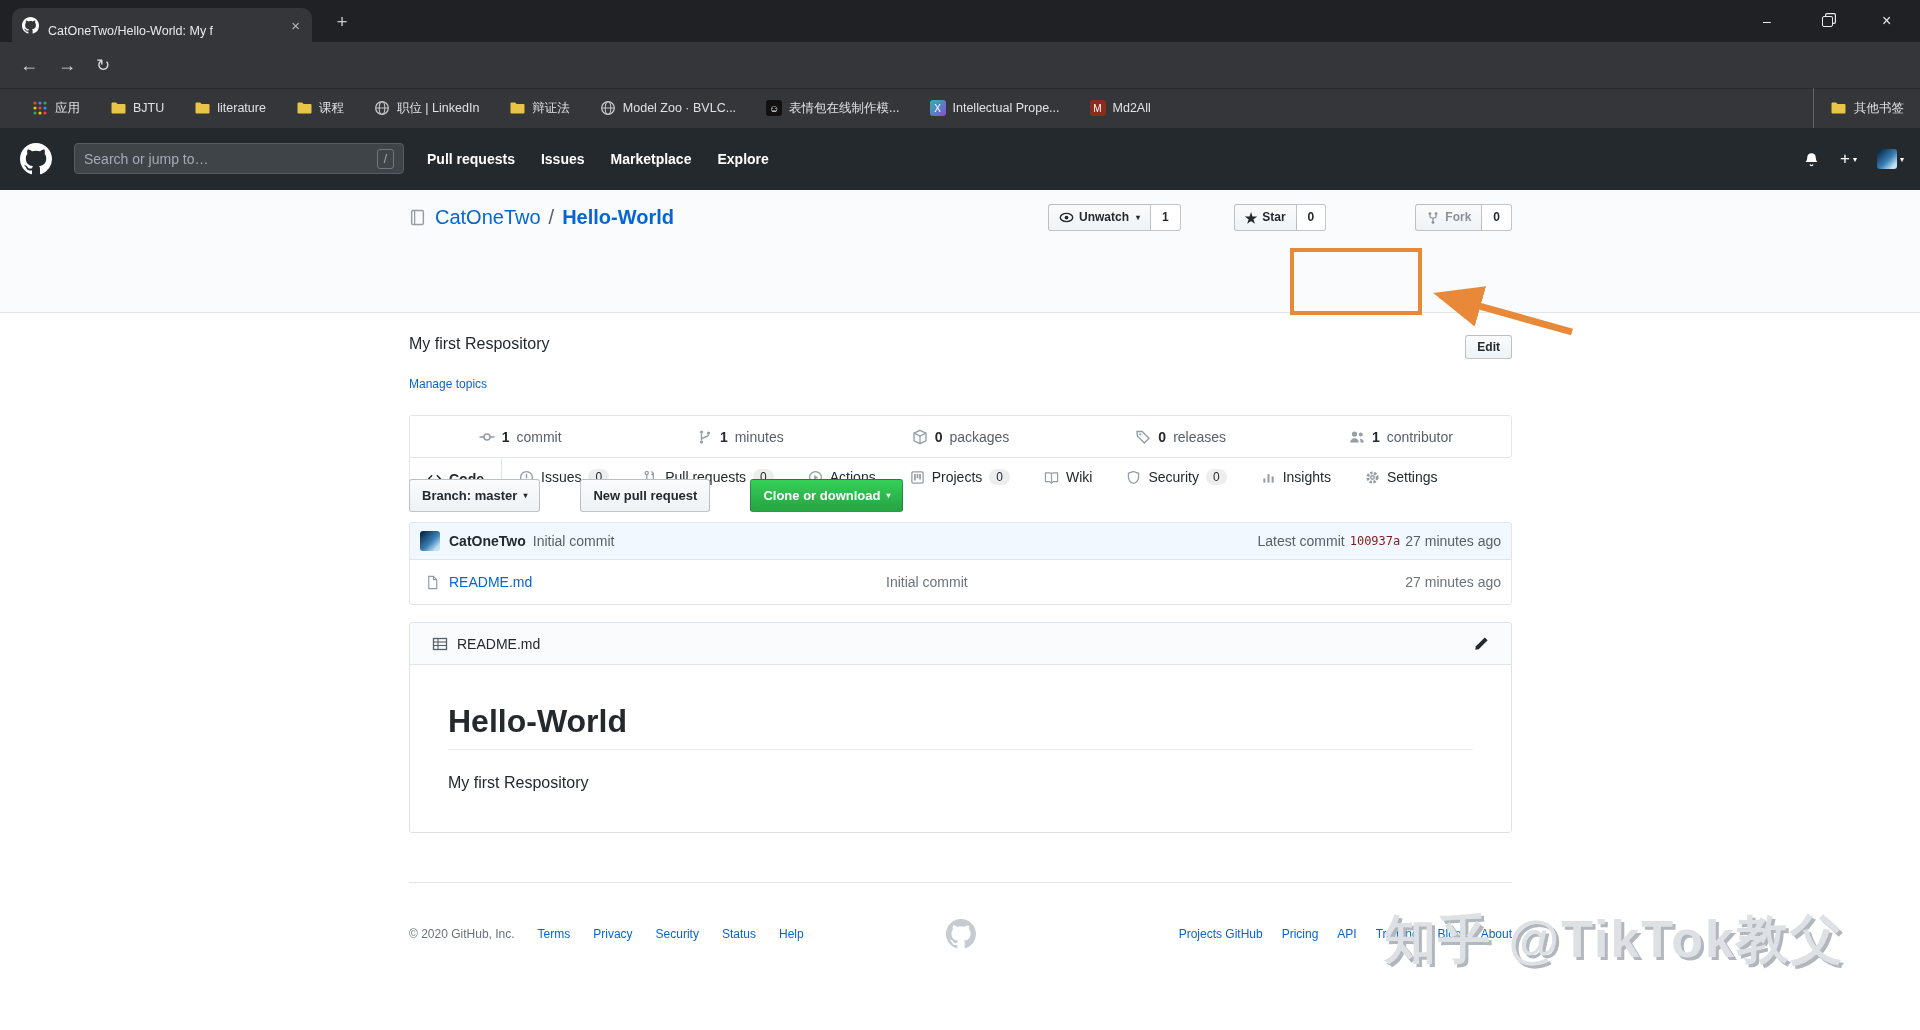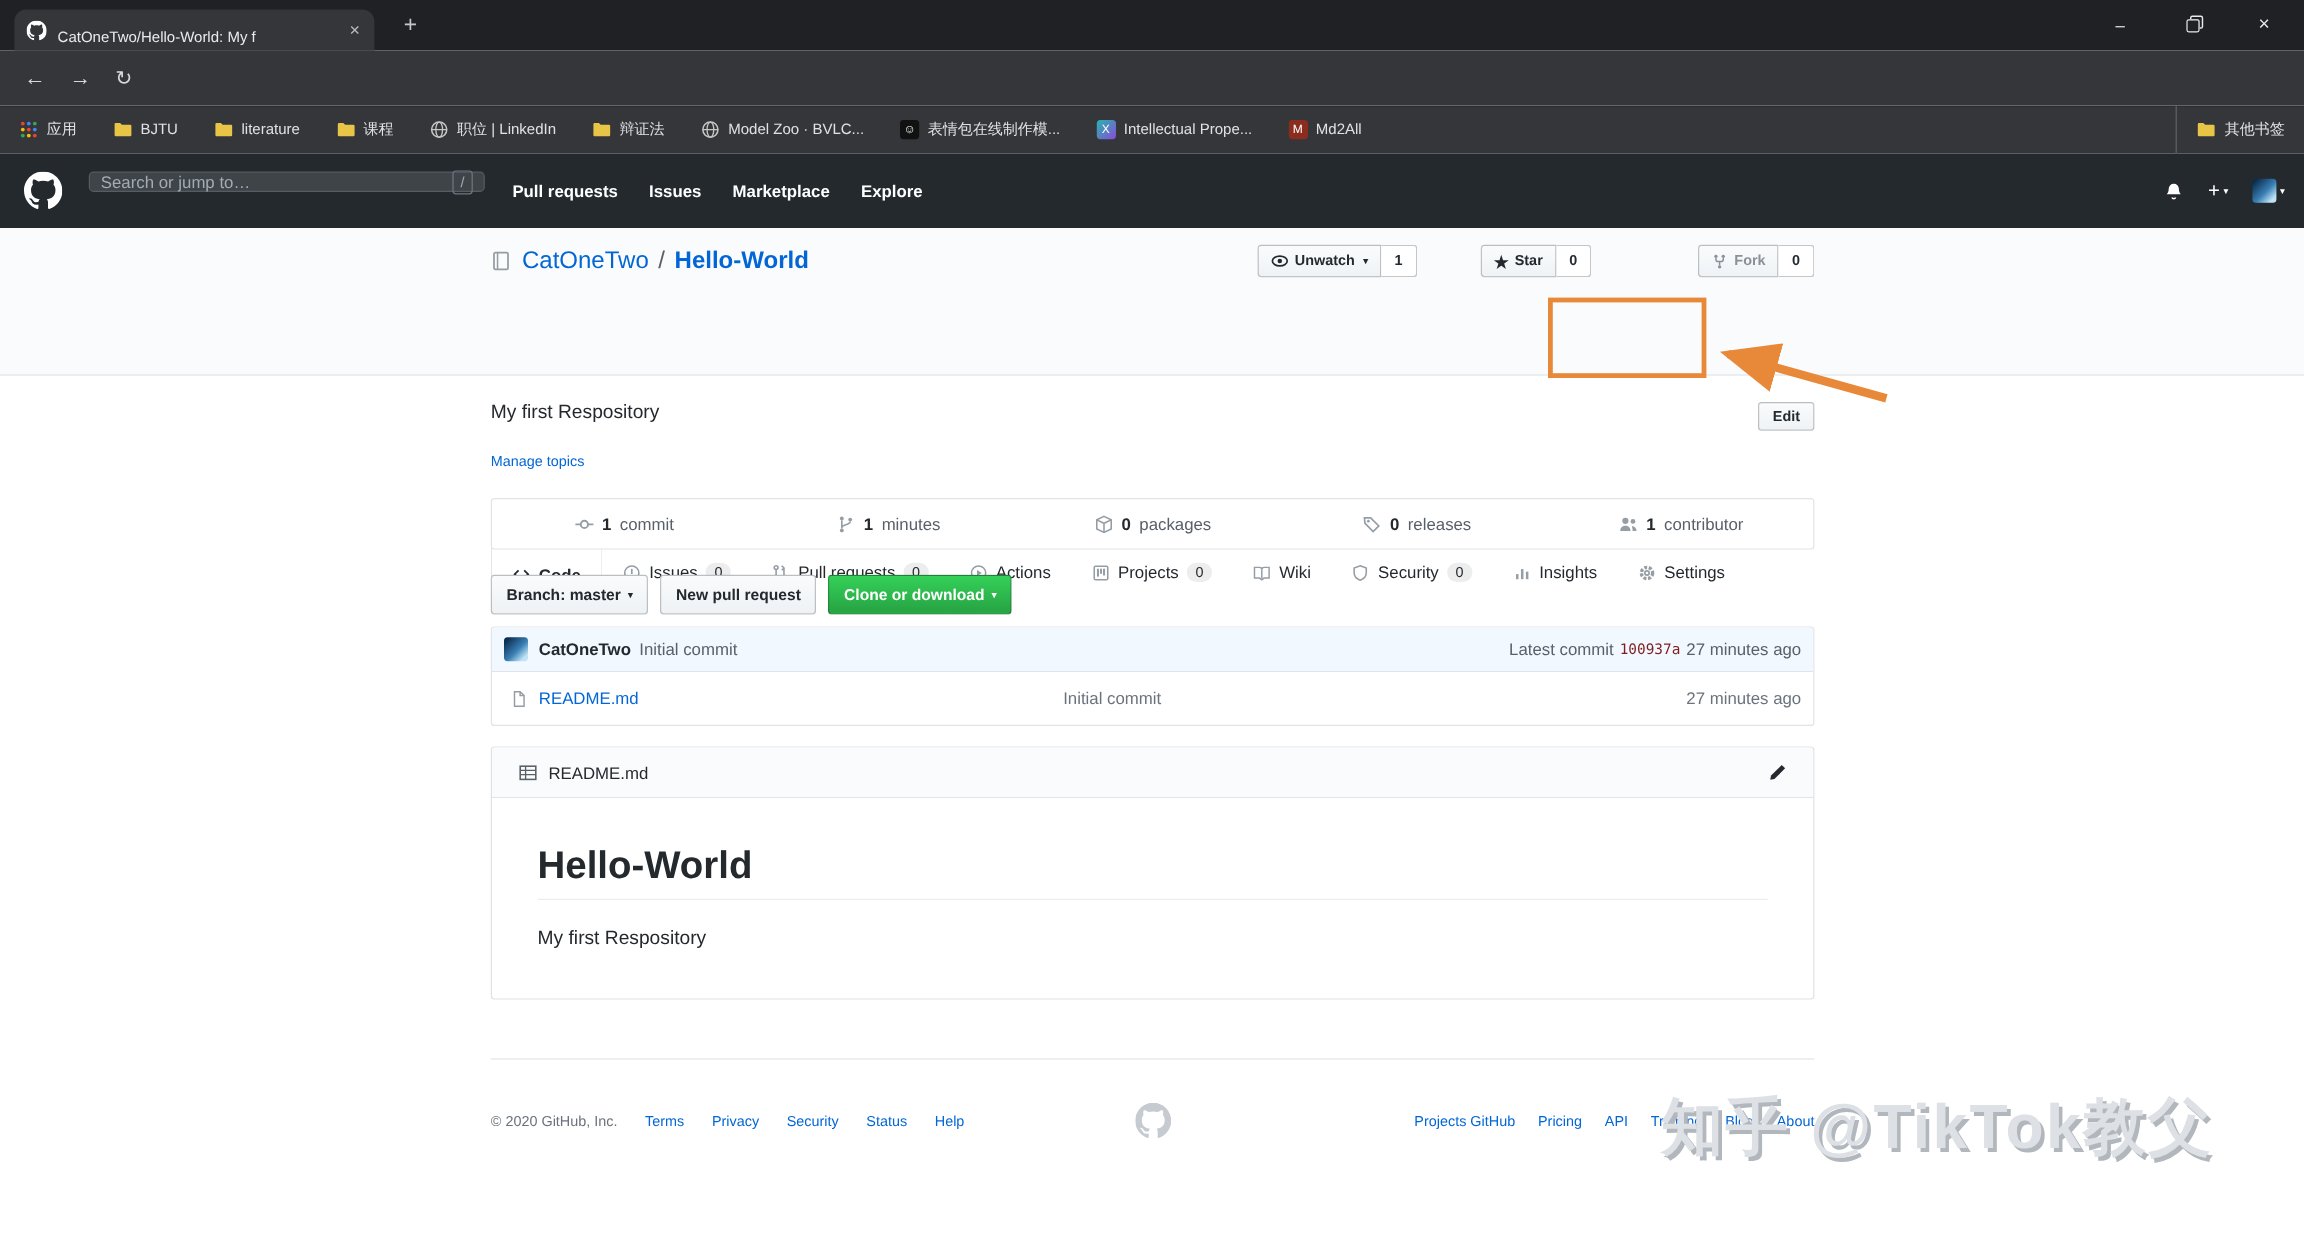--- a/index.html
+++ b/index.html
@@ -39,34 +39,34 @@
   .ext-onenote { background:#7719aa; } .ext-ever { background:#2dbe60; }
   .ext-pocket { background:transparent; border:2px solid #9aa0a6; color:#9aa0a6; border-radius:6px; font-size:11px; }
   .ext-gram { background:#15c39a; } 
   .ext-gem { background:transparent; }
   .ext-sep { width:1px; height:18px; background:#5f6368; }
   .ext-avatar { width:24px; height:24px; border-radius:50%; background:radial-gradient(circle at 35% 35%, #d79b6a, #8a5a3a 70%, #4f3categorize); background:radial-gradient(circle at 35% 35%, #d79b6a, #8a5a3a 70%, #4f351f); cursor:pointer; }
   .ext-dots { color:#c4c7c5; font-size:15px; cursor:pointer; }
 
   
   .bookmarks { position:absolute; top:88px; left:0; width:1920px; height:40px; background:#35363a;
-    display:flex; align-items:center; padding-left:16px; color:#dfe1e5; font-size:12.5px; box-shadow:inset 0 1px 0 #2a2b2e; }
+    display:flex; align-items:center; padding-left:32px; color:#dfe1e5; font-size:12.5px; box-shadow:inset 0 1px 0 #2a2b2e; }
   .bm { display:flex; align-items:center; gap:7px; margin-right:30px; cursor:pointer; white-space:nowrap; }
   .bm-ic { width:16px; height:16px; flex:0 0 auto; display:flex; align-items:center; justify-content:center; border-radius:3px; font-size:10px; color:#fff; }
   .bm-folder { color:#e8c547; }
   .bm-globe { color:#c4c7c5; }
   .bm-dark { background:#111; } .bm-x { background:linear-gradient(135deg,#27b6af,#8a4bd8); }
   .bm-md { background:#8b2d1e; }
   .other-bm { position:absolute; right:16px; top:0; height:40px; display:flex; align-items:center; gap:8px; cursor:pointer;
     border-left:1px solid #5f6368; padding-left:16px; }
 
   
   .gh-header { position:absolute; top:128px; left:0; width:1920px; height:62px; background:#24292e; color:#fff; }
   .gh-logo { position:absolute; left:20px; top:15px; width:32px; height:32px; color:#fff; cursor:pointer; }
-  .gh-search { position:absolute; left:74px; top:15px; width:330px; height:17px; background:#3f4449;
+  .gh-search { position:absolute; left:74px; top:15px; width:330px; height:31px; background:#3f4449;
     border:1px solid #555c64; border-radius:4px; display:flex; align-items:center; padding:0 9px; }
   .gh-search input { flex:1; background:transparent; border:0; outline:0; color:#e1e4e8; font-size:14px; font-family:inherit; }
   .gh-search input::placeholder { color:#a3abb3; }
   .slash-badge { border:1px solid #6e7781; border-radius:3px; color:#a3abb3; font-size:12px; padding:0 6px; height:20px; line-height:18px; }
   .gh-nav { position:absolute; left:427px; top:0; height:62px; display:flex; align-items:center; gap:26px; }
   .gh-nav a { color:#fff; font-weight:bold; font-size:14px; }
   .gh-right { position:absolute; right:16px; top:0; height:62px; display:flex; align-items:center; gap:20px; }
   .gh-right .caret { font-size:8px; margin-left:3px; }
   .gh-bell { color:#fff; cursor:pointer; }
   .gh-plus { display:flex; align-items:center; font-size:17px; cursor:pointer; }
@@ -107,21 +107,21 @@
   .btn-edit { margin-left:auto; font-size:12px; font-weight:600; color:#24292e; padding:4px 11px;
     background:linear-gradient(#fafbfc,#eff3f6); border:1px solid rgba(27,31,35,.25); border-radius:3px; cursor:pointer; }
   .manage { position:absolute; top:64px; left:0; font-size:12px; color:#0366d6; }
 
   .stats { position:absolute; top:102px; left:0; width:1103px; height:43px; border:1px solid #e1e4e8; border-radius:3px;
     background:#fff; display:flex; }
   .stat { flex:1; display:flex; align-items:center; justify-content:center; gap:7px; font-size:14px; color:#586069; cursor:pointer; }
   .stat b { color:#24292e; font-weight:600; }
   .stat .sico { color:#959da5; }
 
-  .actions-row { position:absolute; top:166px; left:0; width:1103px; display:flex; align-items:center; }
+  .actions-row { position:absolute; top:166px; left:0; width:1103px; display:flex; align-items:center;gap:30px; }
   .btn { font-size:13px; font-weight:600; color:#24292e; height:33px; display:flex; align-items:center; gap:6px;
     padding:0 12px; background:linear-gradient(-180deg,#fafbfc,#eff3f6 90%); border:1px solid rgba(27,31,35,.25);
     border-radius:3px; cursor:pointer; white-space:nowrap; }
   .btn .cari { font-size:8px; }
   .btn + .btn { margin-left:10px; }
   .seg { display:flex; margin-left:auto; }
   .seg .btn { border-radius:0; margin-left:-1px; }
   .seg .btn:first-child { border-radius:3px 0 0 3px; margin-left:0; }
   .seg .btn:last-child { border-radius:0 3px 3px 0; }
   .btn-green { margin-left:13px; background:linear-gradient(-180deg,#34d058,#28a745 90%); color:#fff;

